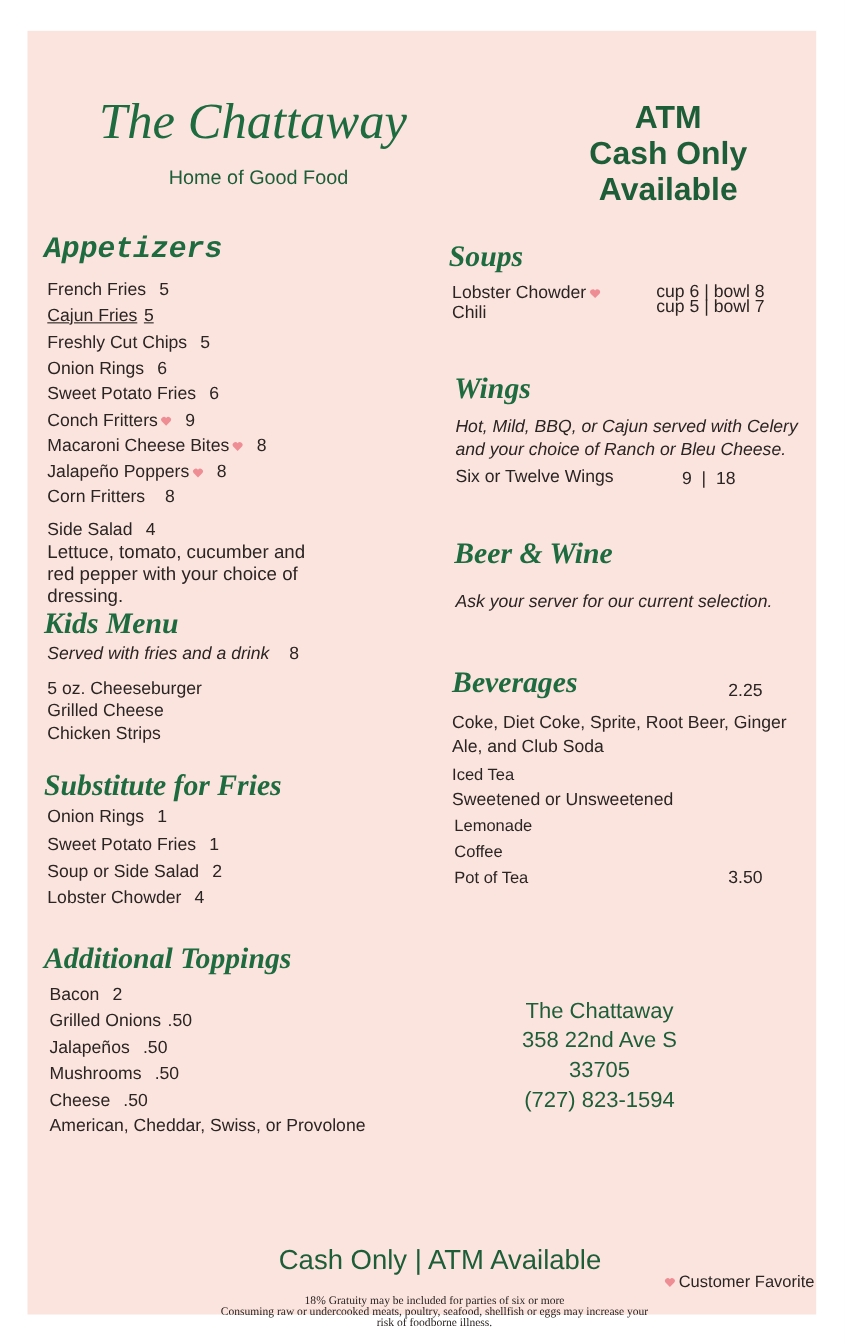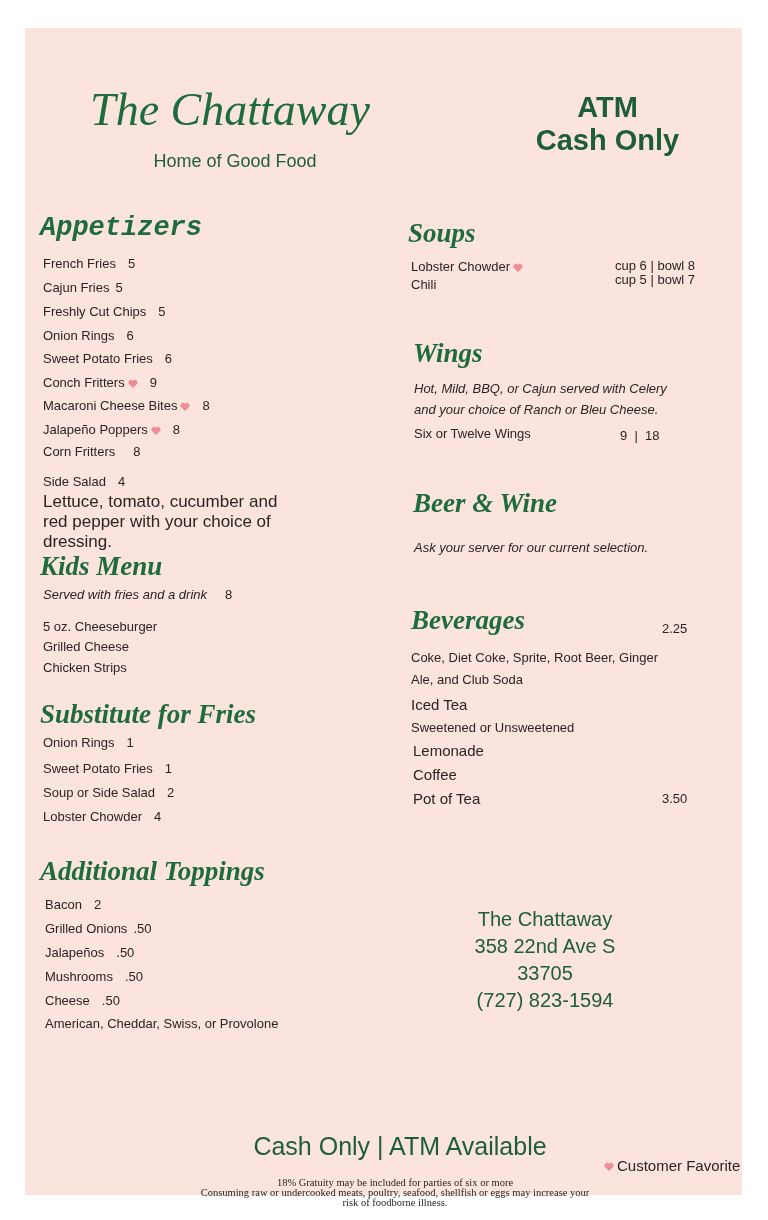--- a/index.html
+++ b/index.html
@@ -3,21 +3,21 @@
   <meta charset="utf-8">
   <style>
     html, body { margin: 0; padding: 0; background: #ffffff; }
     body { width: 768px; height: 1220px; position: relative; overflow: hidden; font-family: "Liberation Sans", sans-serif; color: #2a2422; }
     .panel { position: absolute; left: 25px; top: 28px; width: 717px; height: 1167px; background: #fbe3de; }
     .abs { position: absolute; margin-top: 36px; }
     .logo-title { left: 60px; top: 46px; width: 340px; font-size: 46px; line-height: 56px; text-align: center; white-space: nowrap; font-family: "Liberation Serif", serif; font-style: italic; color: #1d6b3f; }
     .tagline { left: 90px; top: 115px; width: 290px; text-align: center; font-size: 18px; color: #1d5e38; }
     .cash-top { left: 505px; top: 55px; width: 205px; text-align: center; font-size: 29px; line-height: 33px; font-weight: bold; color: #1d5e38; }
     .sec-title { font-size: 27px; line-height: 34px; white-space: nowrap; font-family: "Liberation Serif", serif; font-style: italic; font-weight: bold; color: #1d6b3f; }
-    .item { font-size: 13px; line-height: 16px; white-space: nowrap; color: #2a2422; }
+    .item { font-size: 16px; line-height: 16px; white-space: nowrap; color: #2a2422; }
     .item .price { margin-left: 12px; }
     .heart { display: inline-block; width: 10px; height: 10px; vertical-align: middle; margin-left: 3px; }
     .heart svg { display: block; }
     .desc { font-size: 13px; line-height: 20px; color: #2a2422; }
     .ital { font-style: italic; }
     .bev { font-size: 15px; line-height: 18px; }
     .addr { left: 430px; top: 870px; width: 230px; text-align: center; font-size: 20px; line-height: 27px; color: #1d5e38; }
     .cash-bottom { left: 150px; top: 1096px; width: 500px; text-align: center; font-size: 25px; color: #1d5e38; }
     .fav { left: 604px; top: 1121px; font-size: 15px; color: #2a2422; white-space: nowrap; }
     .fine { left: 100px; top: 1142px; width: 590px; text-align: center; font-size: 10.5px; line-height: 10px; font-family: "Liberation Serif", serif; color: #2a2422; }
@@ -25,25 +25,26 @@
 </head>
 <body>
 
 <div class="panel"></div>
 
 <div class="abs logo-title">The Chattaway</div>
 <div class="abs tagline">Home of Good Food</div>
 <div class="abs cash-top">
   <div>ATM</div>
   <div>Cash Only</div>
+  <div>Available</div>
 </div>
 
 <div class="abs sec-title" style="left:40px; top:175px;font-family:Liberation Mono, monospace;">Appetizers</div>
 <div class="abs item" style="left:43px; top:220px;"><span>French Fries</span><span class="price">5</span></div>
-<div class="abs item" style="left:43px; top:244px;"><span>Cajun Fries</span><span class="price" style="margin-left:6px">5</span></div>
+<div class="abs item" style="left:43px; top:244px;text-decoration:underline;"><span>Cajun Fries</span><span class="price" style="margin-left:6px">5</span></div>
 <div class="abs item" style="left:43px; top:268px;"><span>Freshly Cut Chips</span><span class="price">5</span></div>
 <div class="abs item" style="left:43px; top:292px;"><span>Onion Rings</span><span class="price">6</span></div>
 <div class="abs item" style="left:43px; top:315px;"><span>Sweet Potato Fries</span><span class="price">6</span></div>
 <div class="abs item" style="left:43px; top:339px;"><span>Conch Fritters</span><span class="heart"><svg width="10" height="10" viewBox="0 0 10 10">
         <path d="M5 9 L1 5 A2.2 2.2 0 0 1 5 2 A2.2 2.2 0 0 1 9 5 Z" fill="#ef8d95"></path>
       </svg></span><span class="price">9</span></div>
 <div class="abs item" style="left:43px; top:362px;"><span>Macaroni Cheese Bites</span><span class="heart"><svg width="10" height="10" viewBox="0 0 10 10">
         <path d="M5 9 L1 5 A2.2 2.2 0 0 1 5 2 A2.2 2.2 0 0 1 9 5 Z" fill="#ef8d95"></path>
       </svg></span><span class="price">8</span></div>
 <div class="abs item" style="left:43px; top:386px;"><span>Jalapeño Poppers</span><span class="heart"><svg width="10" height="10" viewBox="0 0 10 10">

